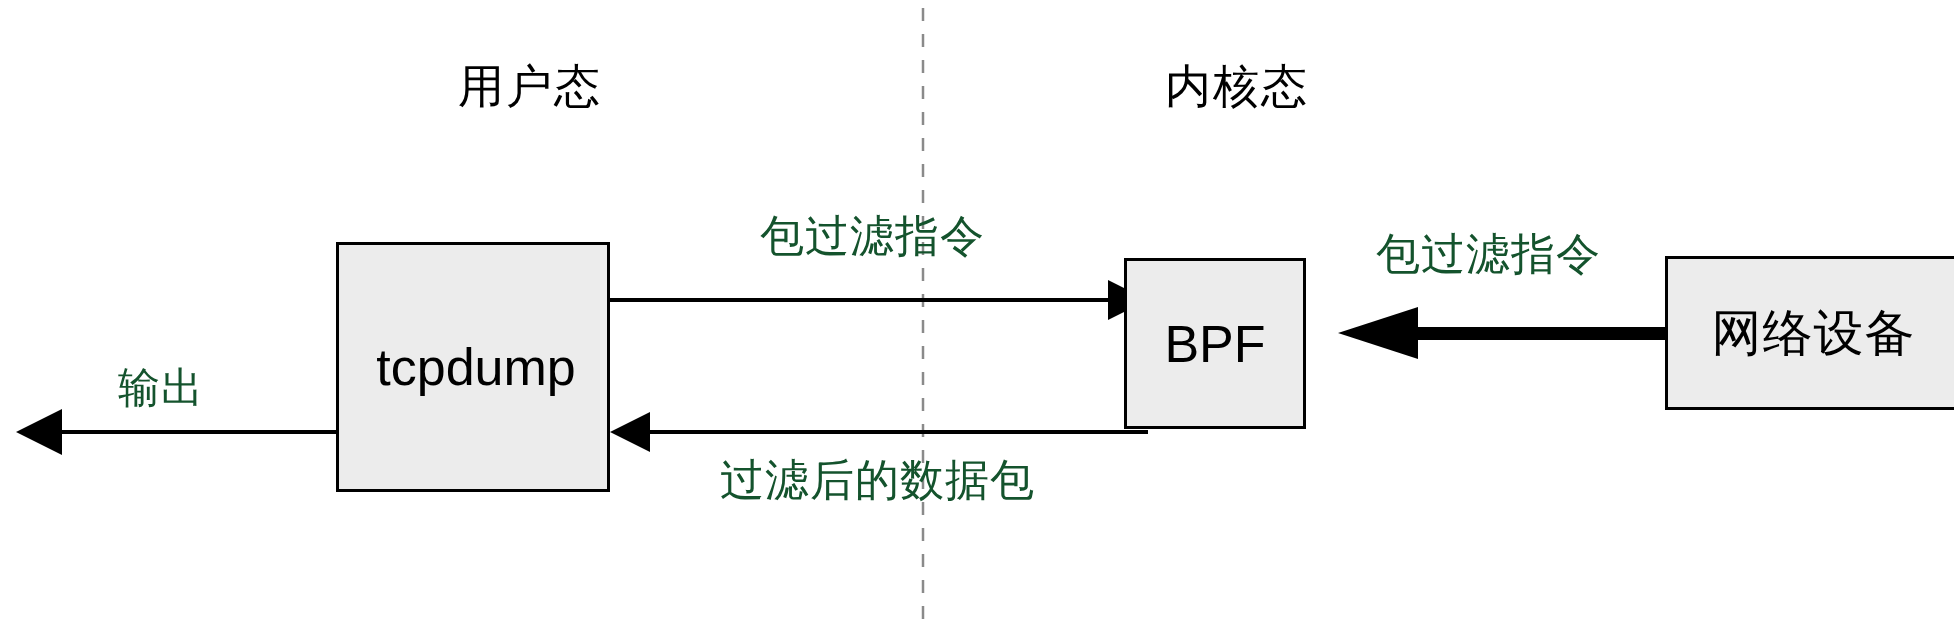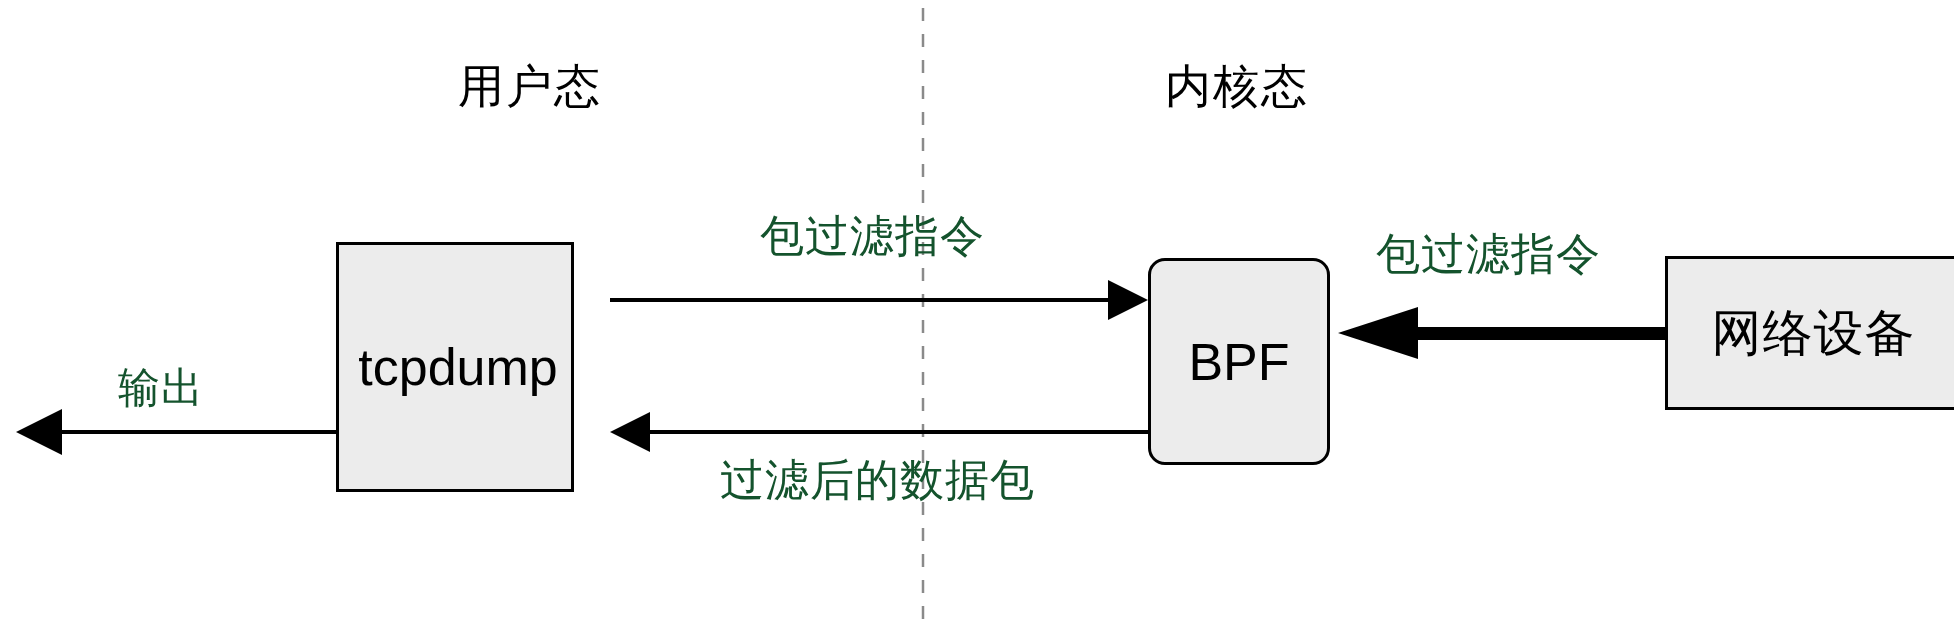--- a/index.html
+++ b/index.html
@@ -93,25 +93,25 @@
     <g>
       <rect x="1414" y="327" width="251" height="13" fill="#000000"></rect>
       <polygon points="1338,333 1418,307 1418,359" fill="#000000"></polygon>
     </g>
   </svg>
 
   <div class="zone-header" style="left:458px; top:63px;text-align:center;">用户态</div>
 
   <div class="zone-header" style="left:1165px; top:63px;">内核态</div>
 
-  <div class="node-box" style="left:336px; top:242px; width:238px; height:250px;padding-left:6px;">
+  <div class="node-box" style="left:336px; top:242px; width:274px; height:250px;padding-left:6px;">
     <span class="node-label">tcpdump</span>
   </div>
 
-  <div class="node-box" style="left:1148px; top:258px; width:182px; height:207px;border-radius:17px;">
+  <div class="node-box" style="left:1124px; top:258px; width:182px; height:171px;">
     <span class="node-label">BPF</span>
   </div>
 
   <div class="node-box" style="left:1665px; top:256px; width:297px; height:154px;">
     <span class="node-label cjk">网络设备</span>
   </div>
 
   <div class="edge-label" style="left:760px; top:214px;">包过滤指令</div>
 
   <div class="edge-label" style="left:720px; top:458px;">过滤后的数据包</div>

